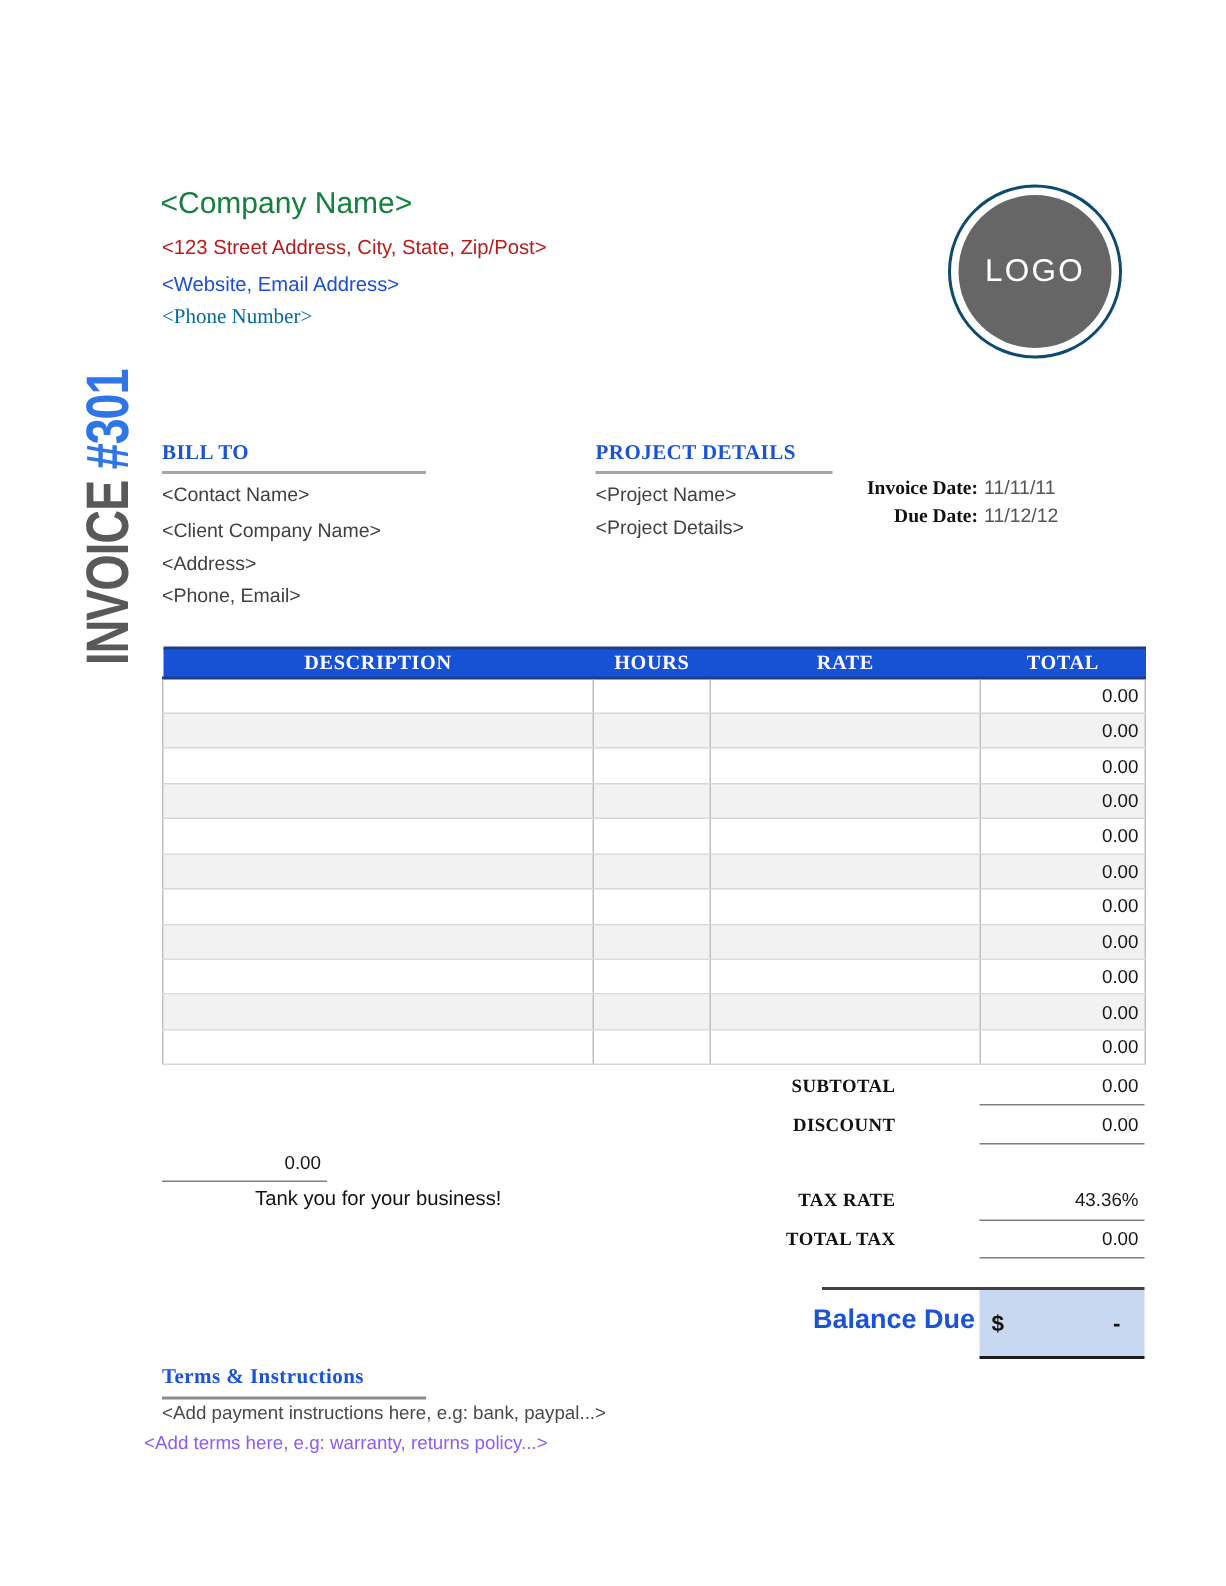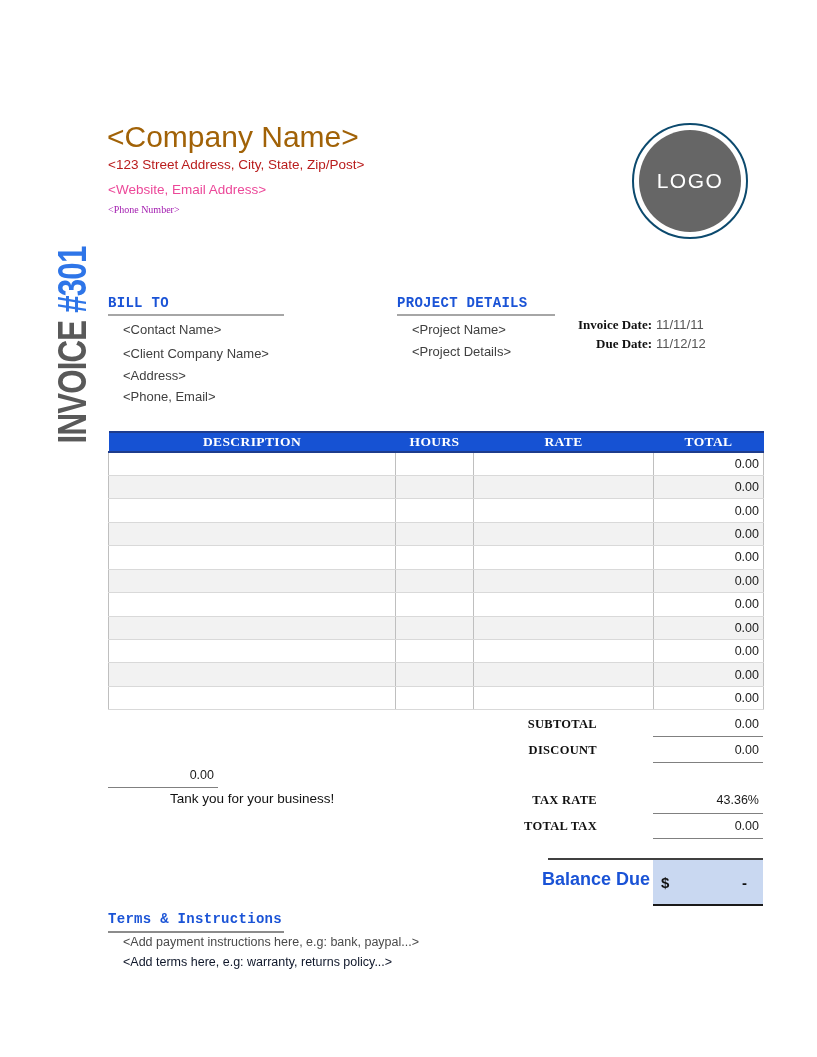--- a/index.html
+++ b/index.html
@@ -1,43 +1,43 @@
 <!DOCTYPE html>
 <html><head>
 <meta charset="utf-8">
 <style>
   * { margin:0; padding:0; box-sizing:border-box; }
   html,body { background:#ffffff; }
   body { width:817px; height:1057px; font-family:"Liberation Sans", sans-serif; }
   .page { position:relative; width:817px; height:1057px; background:#ffffff; overflow:hidden; }
 
   
-  .company-name { position:absolute; left:107px; top:121px; font-size:30px; line-height:31px; color:#a16207; }
+  .company-name { position:absolute; left:107px; top:121px; font-size:20px; line-height:31px; color:#15803d; }
   .addr1 { position:absolute; left:108px; top:157px; font-size:13.5px; color:#b91c1c; }
-  .addr2 { position:absolute; left:108px; top:182px; font-size:13.5px; color:#ec4899; }
-  .addr3 { position:absolute; left:108px; top:204px; font-size:10px; color:#a21caf; font-family:"Liberation Serif", serif; }
+  .addr2 { position:absolute; left:108px; top:182px; font-size:13.5px; color:#1d4ed8; }
+  .addr3 { position:absolute; left:108px; top:204px; font-size:14px; color:#0369a1; font-family:"Liberation Serif", serif; }
 
   .logo-outer { position:absolute; left:632px; top:123px; width:116px; height:116px; border-radius:50%;
                 border:2px solid #0c4a6e; background:#ffffff; display:flex; align-items:center; justify-content:center; }
   .logo-inner { width:102px; height:102px; border-radius:50%; background:#666666; color:#ffffff;
                 display:flex; align-items:center; justify-content:center; font-size:21px; letter-spacing:1.5px; }
 
   
   .invoice-banner { position:absolute; left:-73px; top:322px; width:290px; height:46px;
                     transform:rotate(-90deg); text-align:center; font-size:40px; font-weight:bold;
                     line-height:46px; white-space:nowrap; }
   .invoice-banner .inner { display:block; transform:scaleX(0.78); transform-origin:center; letter-spacing:-1px; }
   .banner-word { color:#595959; }
   .banner-num { color:#2e75e8; }
 
   
-  .sec-title { font-family:Liberation Mono, monospace; font-weight:bold; font-size:14px; letter-spacing:.3px; color:#1a53d6; }
+  .sec-title { font-family:Liberation Serif, serif; font-weight:bold; font-size:14px; letter-spacing:.3px; color:#1a53d6; }
   .bill-title { position:absolute; left:108px; top:295px; }
   .bill-rule { position:absolute; left:108px; top:314px; width:176px; height:2px; background:#a6a6a6; }
-  .ph-line { position:absolute; font-size:13px; color:#404040;margin-left:15px; }
+  .ph-line { position:absolute; font-size:13px; color:#404040; }
   .bl1 { left:108px; top:322px; } .bl2 { left:108px; top:346px; }
   .bl3 { left:108px; top:368px; } .bl4 { left:108px; top:389px; }
 
   .proj-title { position:absolute; left:397px; top:295px; }
   .proj-rule { position:absolute; left:397px; top:314px; width:158px; height:2px; background:#a6a6a6; }
   .pl1 { left:397px; top:322px; } .pl2 { left:397px; top:344px; }
 
   
   .dates { position:absolute; left:460px; top:317px; width:260px; }
   .date-row { display:flex; align-items:baseline; height:19px; }
@@ -71,21 +71,21 @@
                    font-family:Liberation Sans, sans-serif; font-weight:bold; font-size:18px; color:#1a53d6; }
   .balance-box { position:absolute; left:653px; top:860px; width:110px; height:44px; background:#c9d8f1;
                  display:flex; align-items:center; justify-content:space-between;
                  padding:0 16px 0 8px; font-weight:bold; font-size:15px; color:#111111; }
   .balance-underline { position:absolute; left:653px; top:904px; width:110px; height:2px; background:#1a1a1a; }
 
   
   .terms-title { position:absolute; left:108px; top:911px; width:176px; padding-bottom:4px;
                  border-bottom:2px solid #8c8c8c; }
   .tl1 { left:108px; top:935px; font-size:12.5px; color:#4a4a4a; }
-  .tl2 { left:108px; top:955px; font-size:12.5px; color:#0f172a; }
+  .tl2 { left:96px; top:955px; font-size:12.5px; color:#8b5cf6; }
 </style>
 </head>
 <body>
 
 <div class="page">
 
   <div class="company-name">&lt;Company Name&gt;</div>
   <div class="addr1">&lt;123 Street Address, City, State, Zip/Post&gt;</div>
   <div class="addr2">&lt;Website, Email Address&gt;</div>
   <div class="addr3">&lt;Phone Number&gt;</div>

